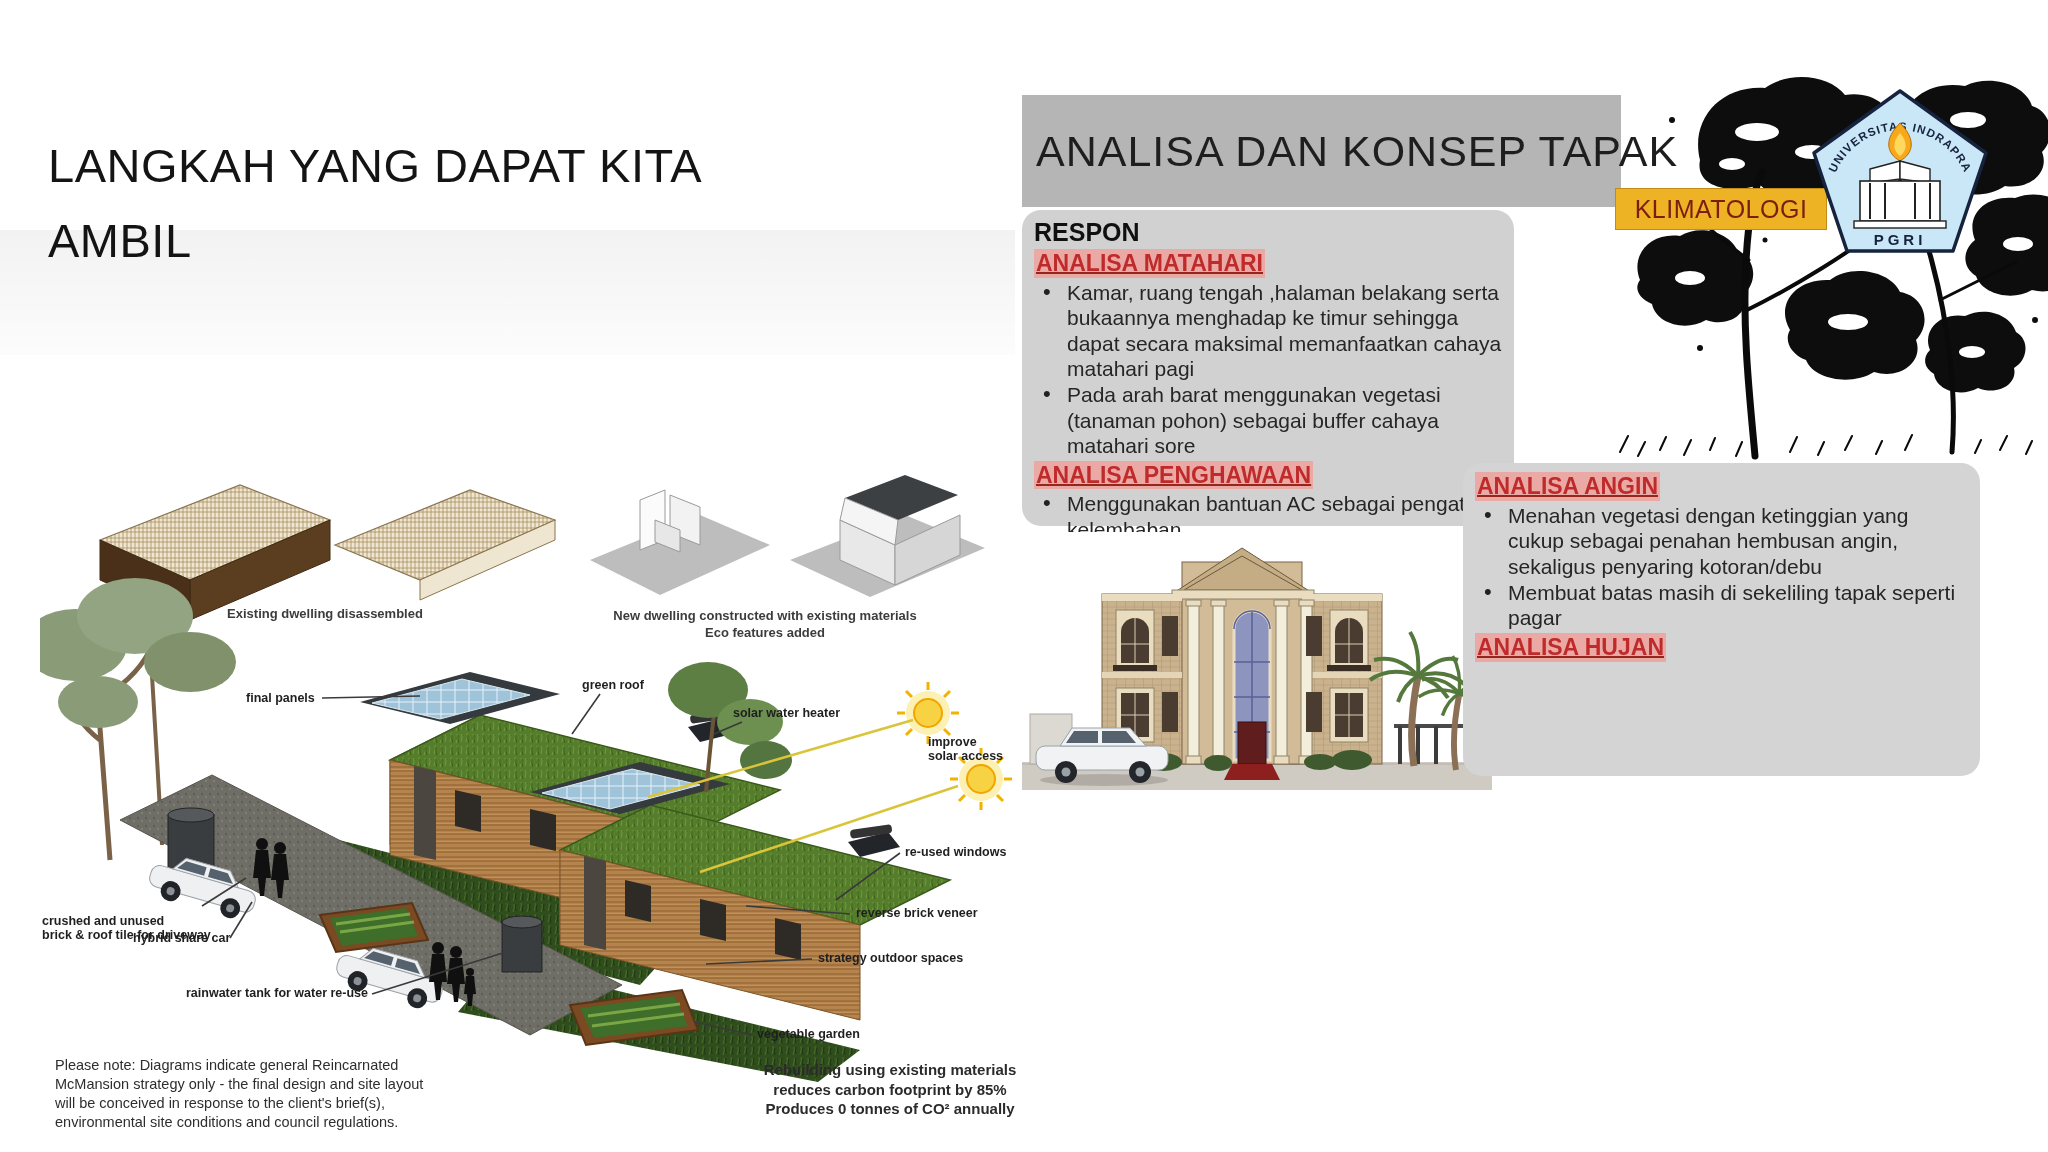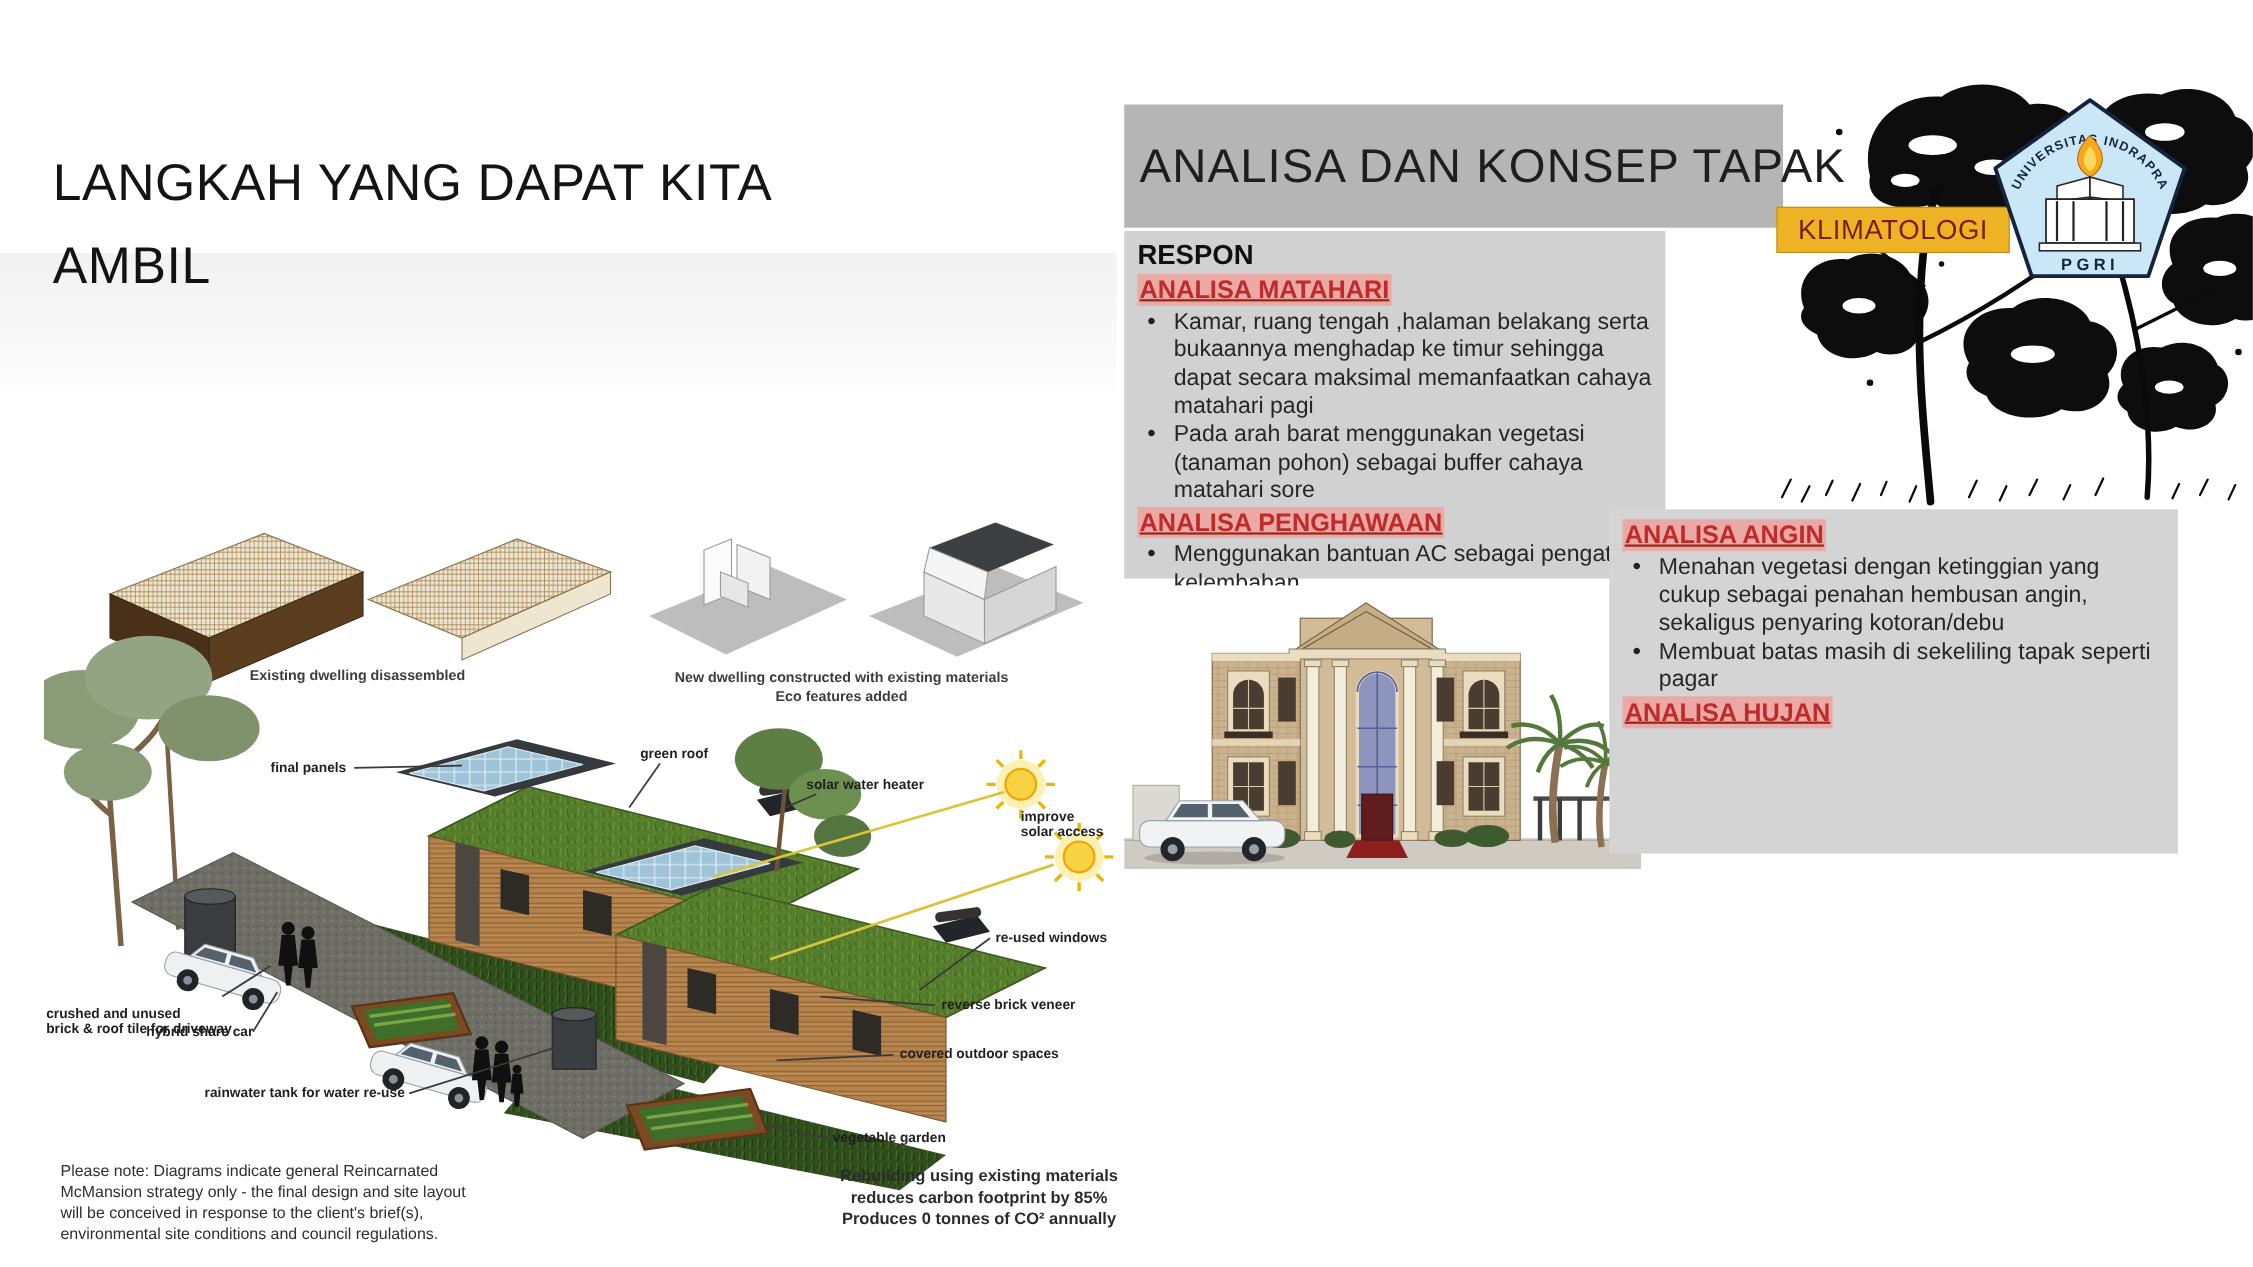--- a/index.html
+++ b/index.html
@@ -3,21 +3,21 @@
 <meta charset="utf-8">
 <style>
   html,body{margin:0;padding:0;}
   body{width:2048px;height:1152px;background:#fff;font-family:"Liberation Sans",sans-serif;}
   .slide{position:relative;width:2048px;height:1152px;background:#fff;overflow:hidden;}
   .title{position:absolute;left:48px;top:128px;width:700px;margin:0;font-size:47px;font-weight:400;color:#141414;line-height:1.6;letter-spacing:.5px;}
   .band{position:absolute;left:0;top:230px;width:1015px;height:125px;background:linear-gradient(rgba(0,0,0,.05),rgba(0,0,0,.01));}
   .hdr{position:absolute;left:1022px;top:95px;width:599px;height:112px;background:#b5b5b5;display:flex;align-items:center;box-sizing:border-box;padding-left:14px;z-index:2;}
   .hdr span{font-size:43px;color:#1e1e1e;letter-spacing:1px;white-space:nowrap;}
   .badge{position:absolute;left:1615px;top:188px;width:210px;height:40px;background:#eeb324;border:1px solid #c08c14;display:flex;align-items:center;justify-content:center;font-size:25px;font-weight:normal;color:#7b1d12;letter-spacing:.5px;z-index:5;}
-  .panel{position:absolute;background:#d1d1d1;box-sizing:border-box;padding:8px 12px 6px 12px;}
+  .panel{position:absolute;background:#d1d1d1;box-sizing:border-box;padding:8px 12px 6px 12px;border-radius:19px;}
   .respon{left:1022px;top:210px;width:492px;height:316px;z-index:2;}
   .windp{left:1463px;top:463px;width:517px;height:313px;z-index:3;background:#d4d4d4;}
   .ptitle{font-size:25px;font-weight:bold;color:#101010;margin:0 0 1px 0;}
   .rhead{display:inline-block;font-size:23px;font-weight:bold;color:#bf2b2b;background:#eaa9a4;text-decoration:underline;text-decoration-thickness:2px;text-decoration-color:#93261d;padding:0 2px;line-height:1.25;margin:1px 0 1px 0;}
   ul.pb{list-style:none;margin:1px 0;padding:0;}
   ul.pb li{position:relative;padding-left:33px;font-size:21px;color:#262626;line-height:1.21;margin:1px 0;}
   ul.pb li::before{content:"\2022";position:absolute;left:9px;top:-1px;font-size:22px;color:#222;}
   .lbl{position:absolute;font-size:12.5px;font-weight:bold;color:#1f1f1f;white-space:nowrap;z-index:4;}
   .lbl.multi{white-space:normal;line-height:1.15;}
   .cap{position:absolute;font-size:13px;font-weight:bold;color:#3c3c3c;text-align:center;white-space:pre-line;line-height:1.3;z-index:4;}
@@ -229,21 +229,21 @@
   <div class="cap" style="left:575px;top:608px;width:380px;">New dwelling constructed with existing materials
 Eco features added</div>
 
   <span class="lbl" style="left:246px;top:691px;">final panels</span>
   <span class="lbl" style="left:582px;top:678px;">green roof</span>
   <span class="lbl" style="left:733px;top:706px;">solar water heater</span>
   <span class="lbl multi" style="left:928px;top:735px;width:90px;white-space:pre-line;">improve
 solar access</span>
   <span class="lbl" style="left:905px;top:845px;">re-used windows</span>
   <span class="lbl" style="left:856px;top:906px;">reverse brick veneer</span>
-  <span class="lbl" style="left:818px;top:951px;">covered outdoor spaces</span>
+  <span class="lbl" style="left:818px;top:951px;">strategy outdoor spaces</span>
   <span class="lbl" style="left:757px;top:1027px;">vegetable garden</span>
   <span class="lbl multi" style="left:42px;top:896px;width:185px;white-space:pre-line;margin-top:18px;">crushed and unused
 brick &amp; roof tile for driveway</span>
   <span class="lbl" style="left:133px;top:931px;">hybrid share car</span>
   <span class="lbl" style="left:186px;top:986px;text-align:center;">rainwater tank for water re-use</span>
 
   <div class="note">Please note: Diagrams indicate general Reincarnated
 McMansion strategy only - the final design and site layout
 will be conceived in response to the client's brief(s),
 environmental site conditions and council regulations.</div>

